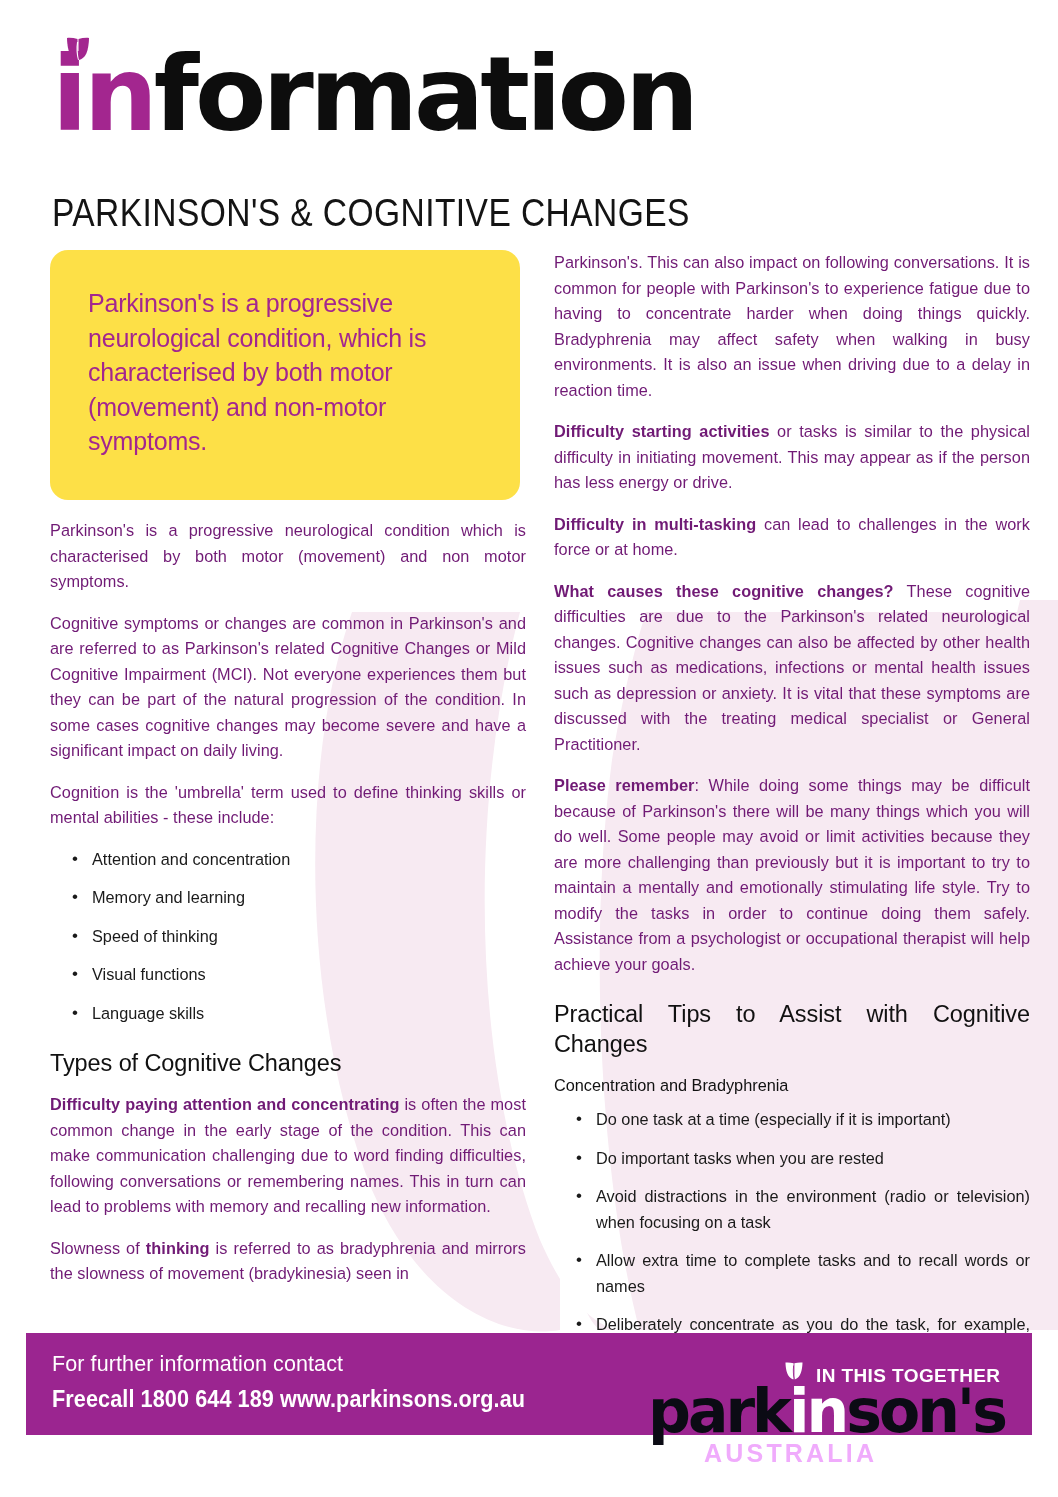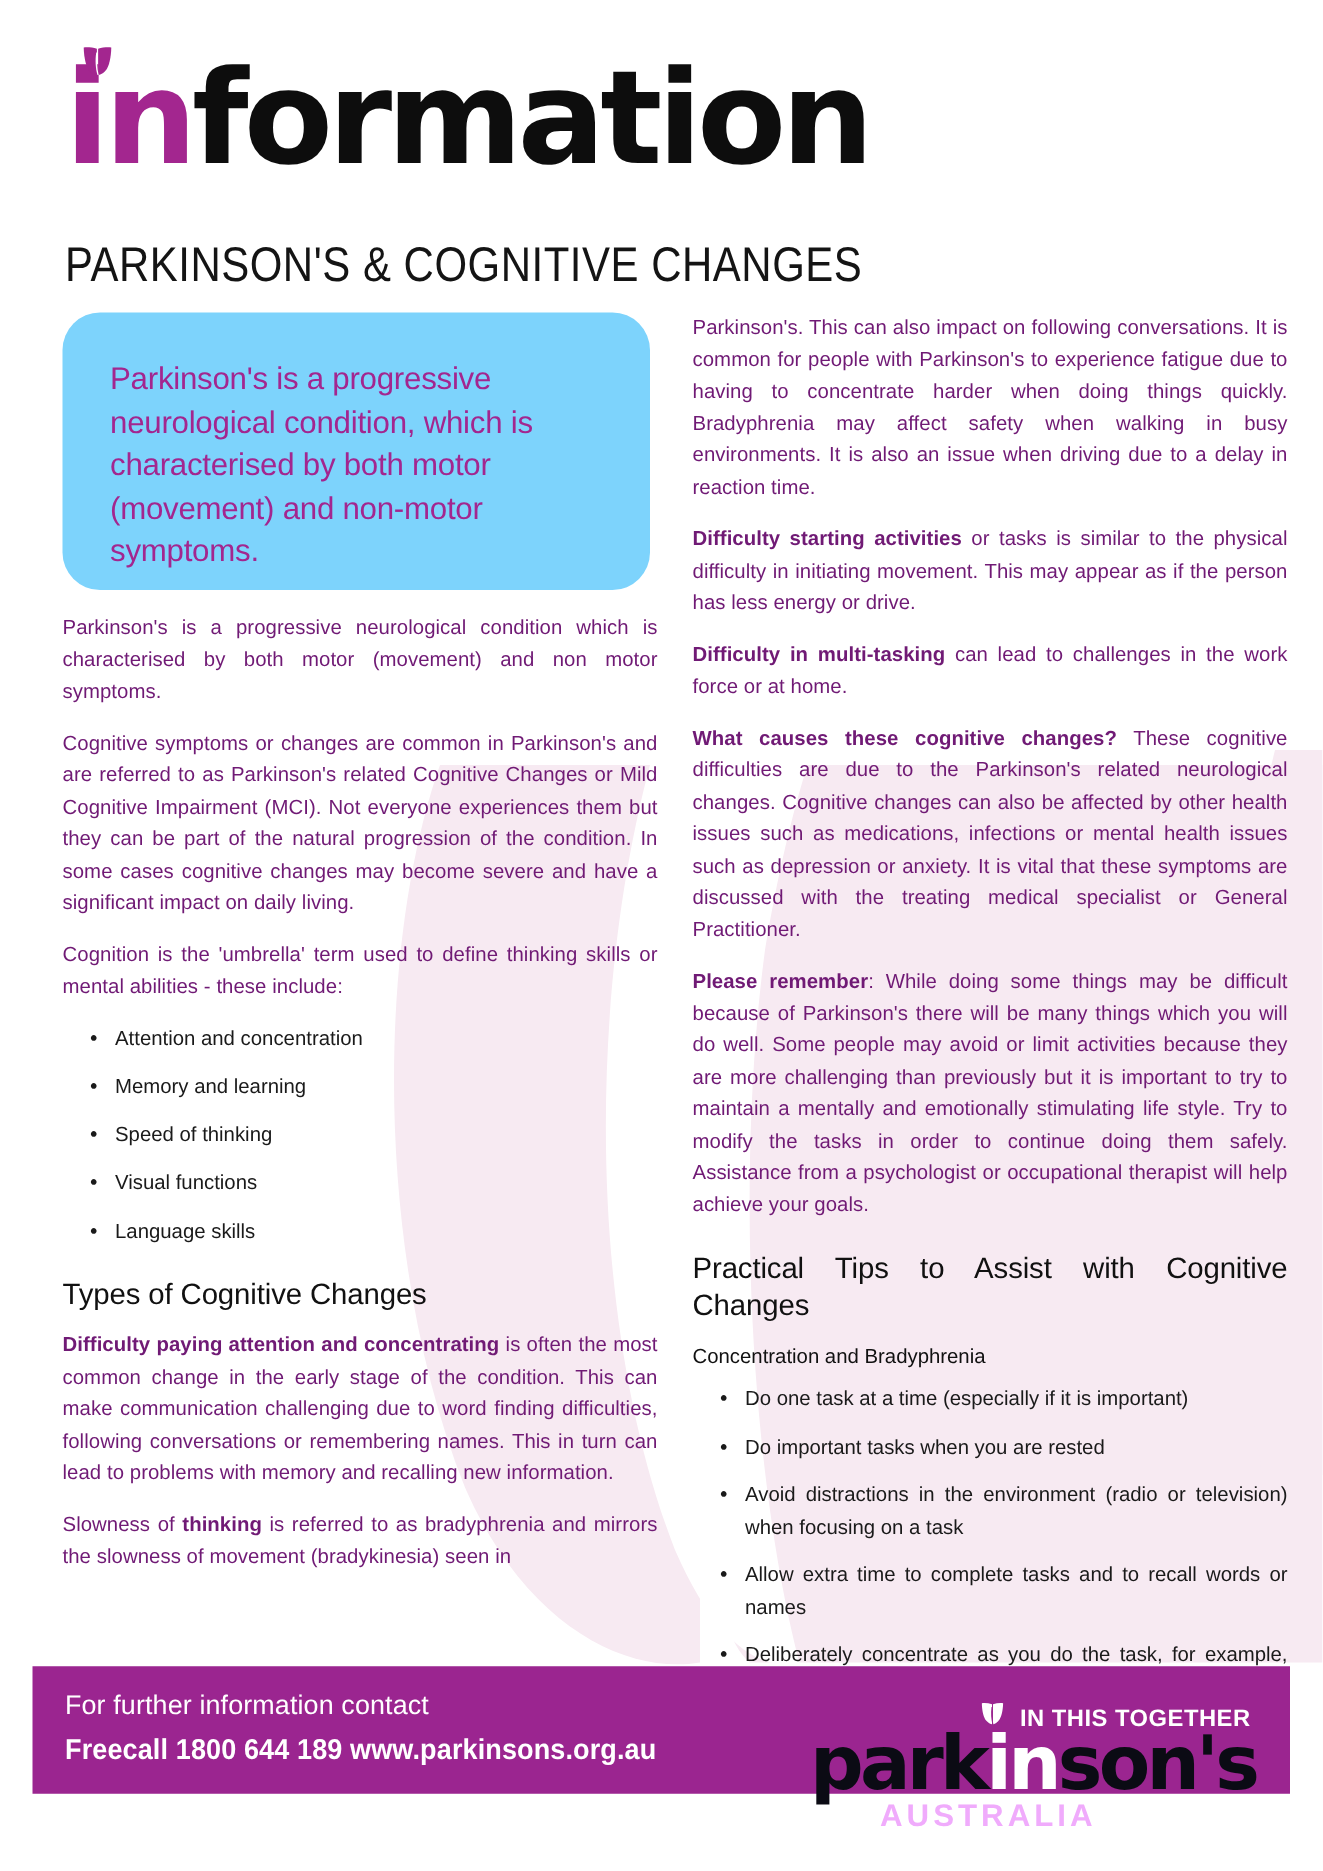--- a/index.html
+++ b/index.html
@@ -85,26 +85,26 @@
   .col {
     position: absolute;
     top: 0;
     width: 476px;
   }
   .col-left  { left: 50px; }
   .col-right { left: 554px; }
 
   
   .callout {
-    background: #7dd3fc;
-    border-radius: 30px;
+    background: #fde047;
+    border-radius: 18px;
     padding: 36px 30px 30px 38px;
     box-sizing: border-box;
     width: 470px;
-    height: 222px;
+    height: 250px;
     margin-bottom: 18px;
   }
   .callout p {
     margin: 0;
     color: #A3268F;
     font-size: 25px;
     line-height: 34.5px;
     font-weight: 400;
     letter-spacing: -0.2px;
   }

